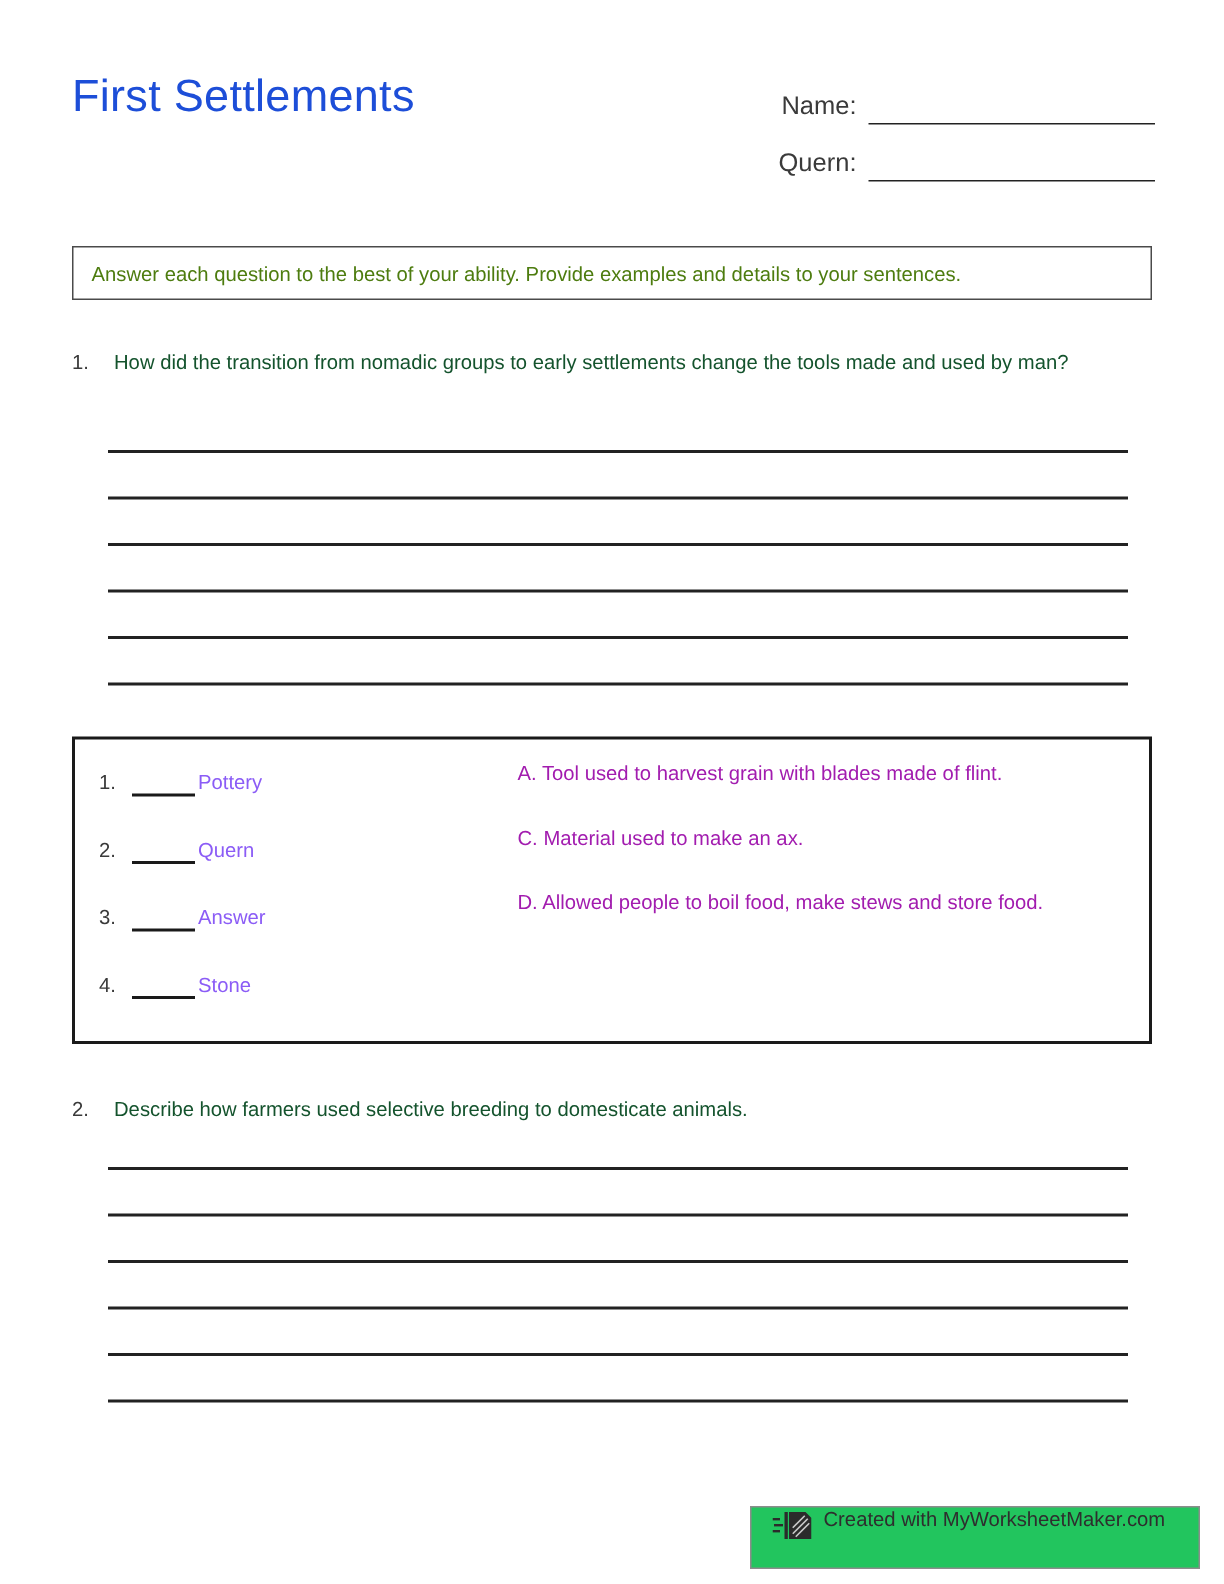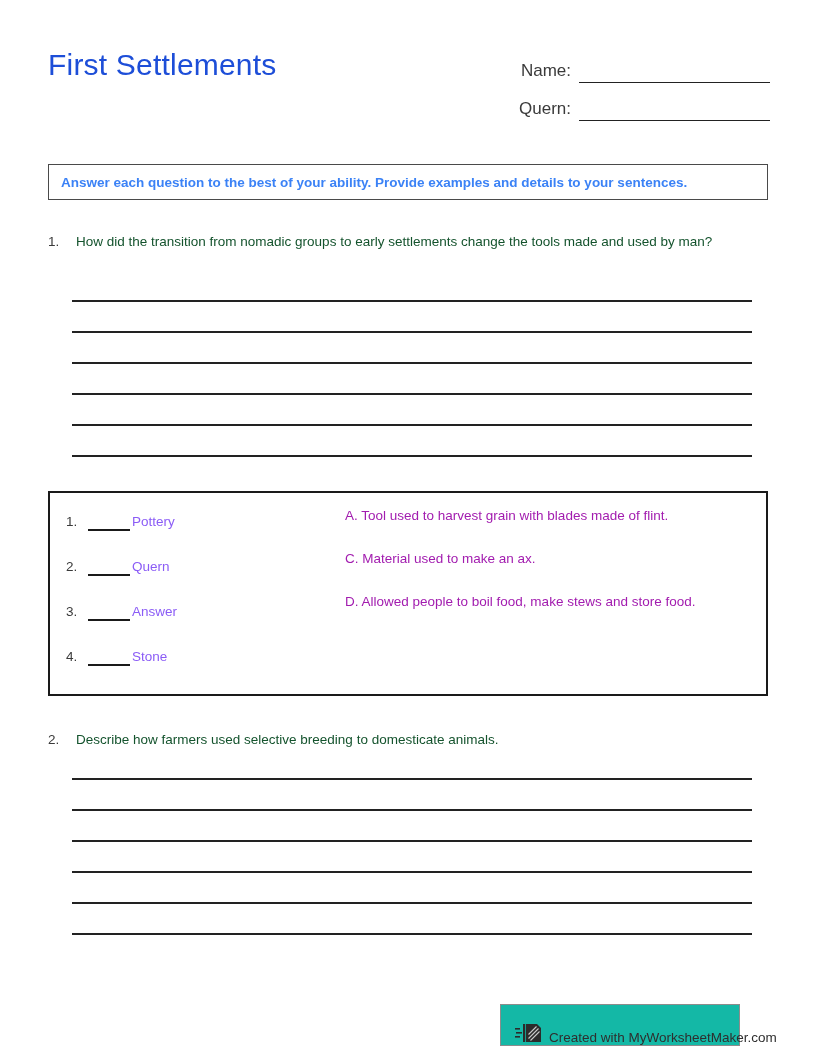--- a/index.html
+++ b/index.html
@@ -67,24 +67,23 @@
     top: 164px;
     width: 720px;
     height: 36px;
     border: 1.5px solid #4a4a4a;
     box-sizing: border-box;
     display: flex;
     align-items: center;
   }
   .instructions-text {
     font-size: 13.5px;
-    color: #3b82f6;
+    color: #4d7c0f;
     padding-left: 12px;
     white-space: nowrap;
-    font-weight: bold;
   }
 
   
   .question {
     position: absolute;
     left: 48px;
     width: 720px;
     display: flex;
   }
   .q-num {
@@ -166,27 +165,27 @@
     color: #a21caf;
     line-height: 18px;
     white-space: nowrap;
   }
 
   
   .footer-badge {
     position: absolute;
     left: 500px;
     top: 1004px;
-    width: 240px;
+    width: 300px;
     height: 42px;
     border: 1.2px solid #8c8c8c;
     box-sizing: border-box;
     display: flex;
-    align-items: flex-end;
-    background: #14b8a6;
+    align-items: flex-start;
+    background: #22c55e;
   }
   .footer-icon {
     margin-left: 14px;
     width: 26px;
     height: 24px;
     flex: 0 0 26px;
     display: block;
   }
   .footer-text {
     font-size: 13.5px;

